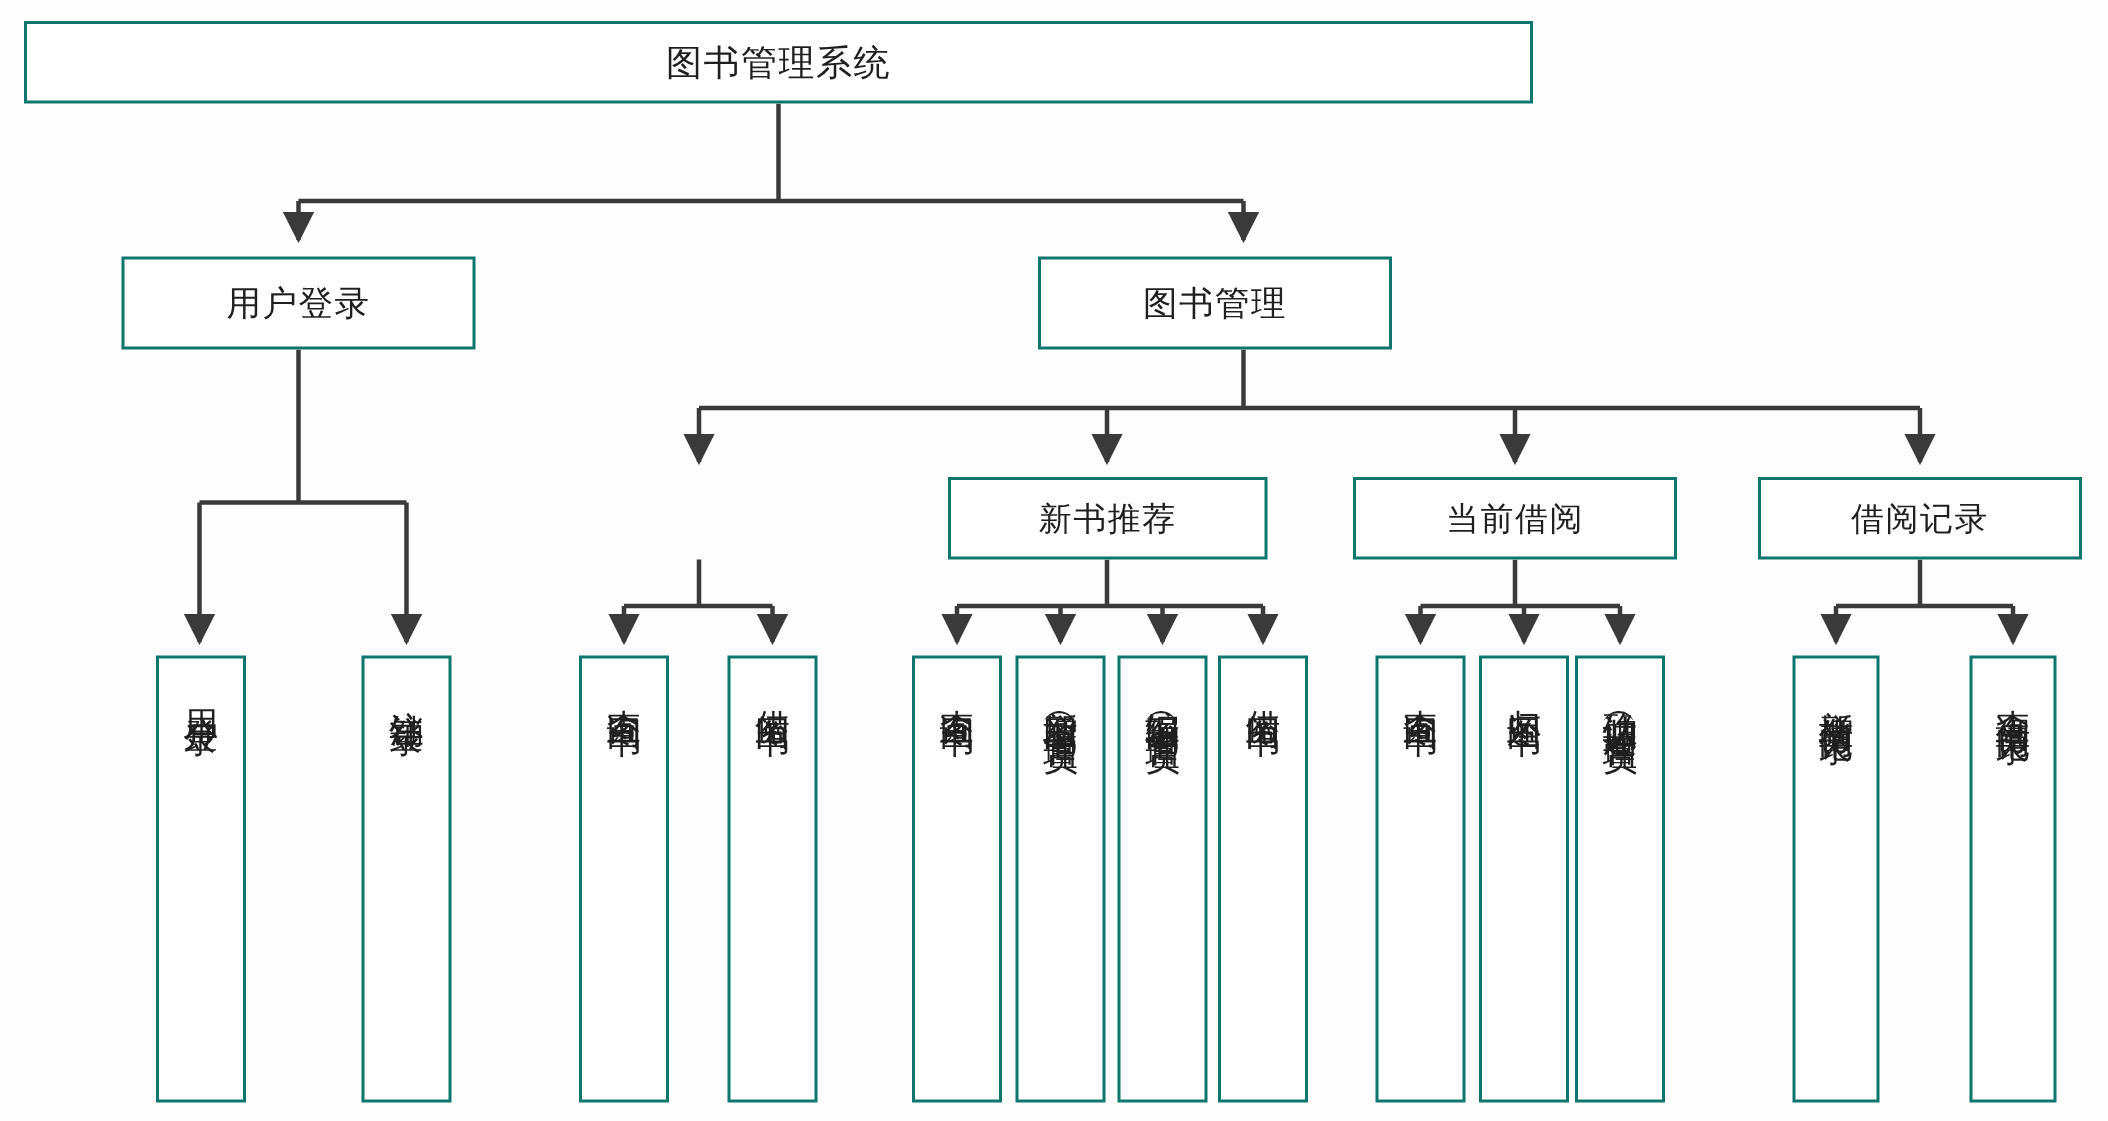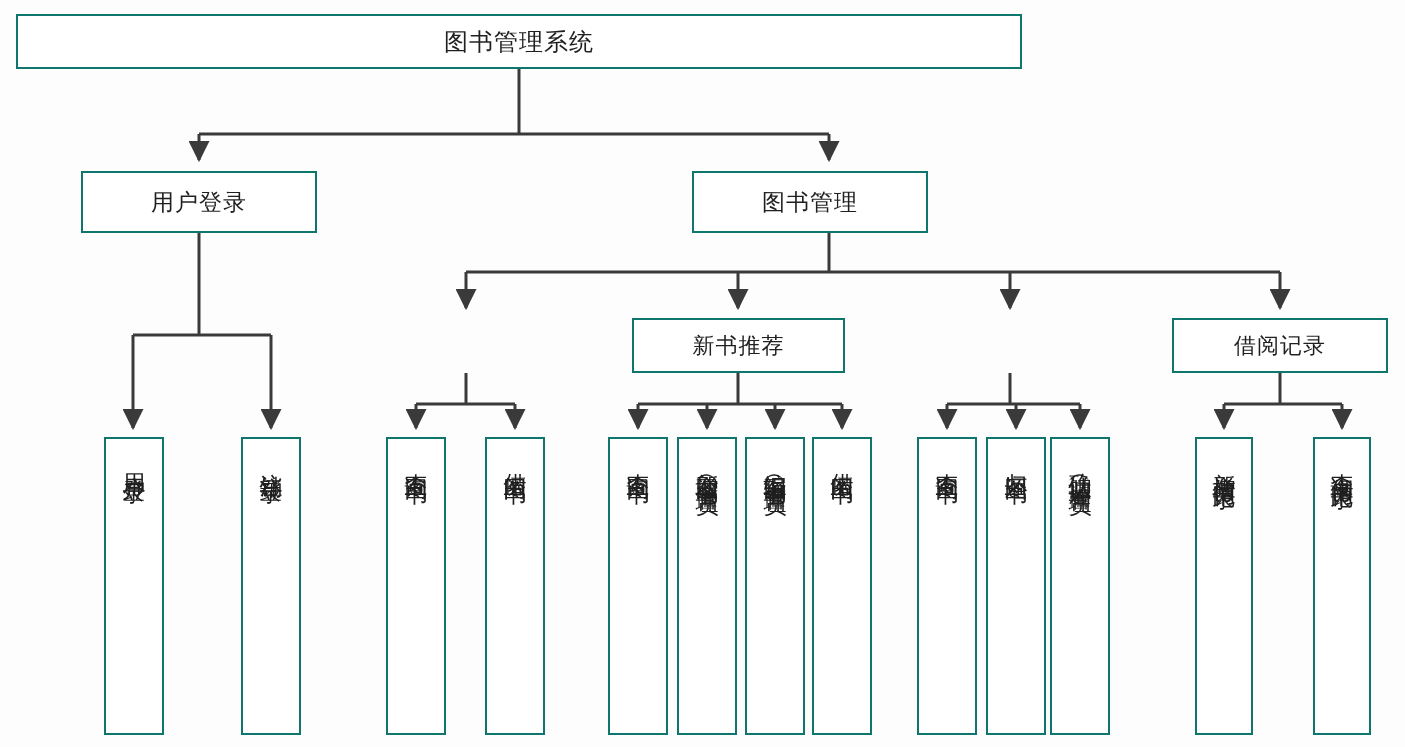--- a/index.html
+++ b/index.html
@@ -137,20 +137,23 @@
   <div class="node level2" style="left:81px; top:171px; width:236px; height:62px;">
     <span class="hlabel">用户登录</span>
   </div>
   <div class="node level2" style="left:692px; top:171px; width:236px; height:62px;text-align:center;">
     <span class="hlabel">图书管理</span>
   </div>
 
   <div class="node level3" style="left:632px; top:318px; width:213px; height:55px;">
     <span class="hlabel">新书推荐</span>
   </div>
+  <div class="node level3" style="left:902px; top:318px; width:216px; height:55px;">
+    <span class="hlabel">当前借阅</span>
+  </div>
   <div class="node level3" style="left:1172px; top:318px; width:216px; height:55px;">
     <span class="hlabel">借阅记录</span>
   </div>
 
   <div class="node leaf" style="left:104px; top:437px; width:60px; height:298px;">
     <span class="vlabel">用户登录</span>
   </div>
   <div class="node leaf" style="left:241px; top:437px; width:60px; height:298px;">
     <span class="vlabel">注销登录</span>
   </div>

